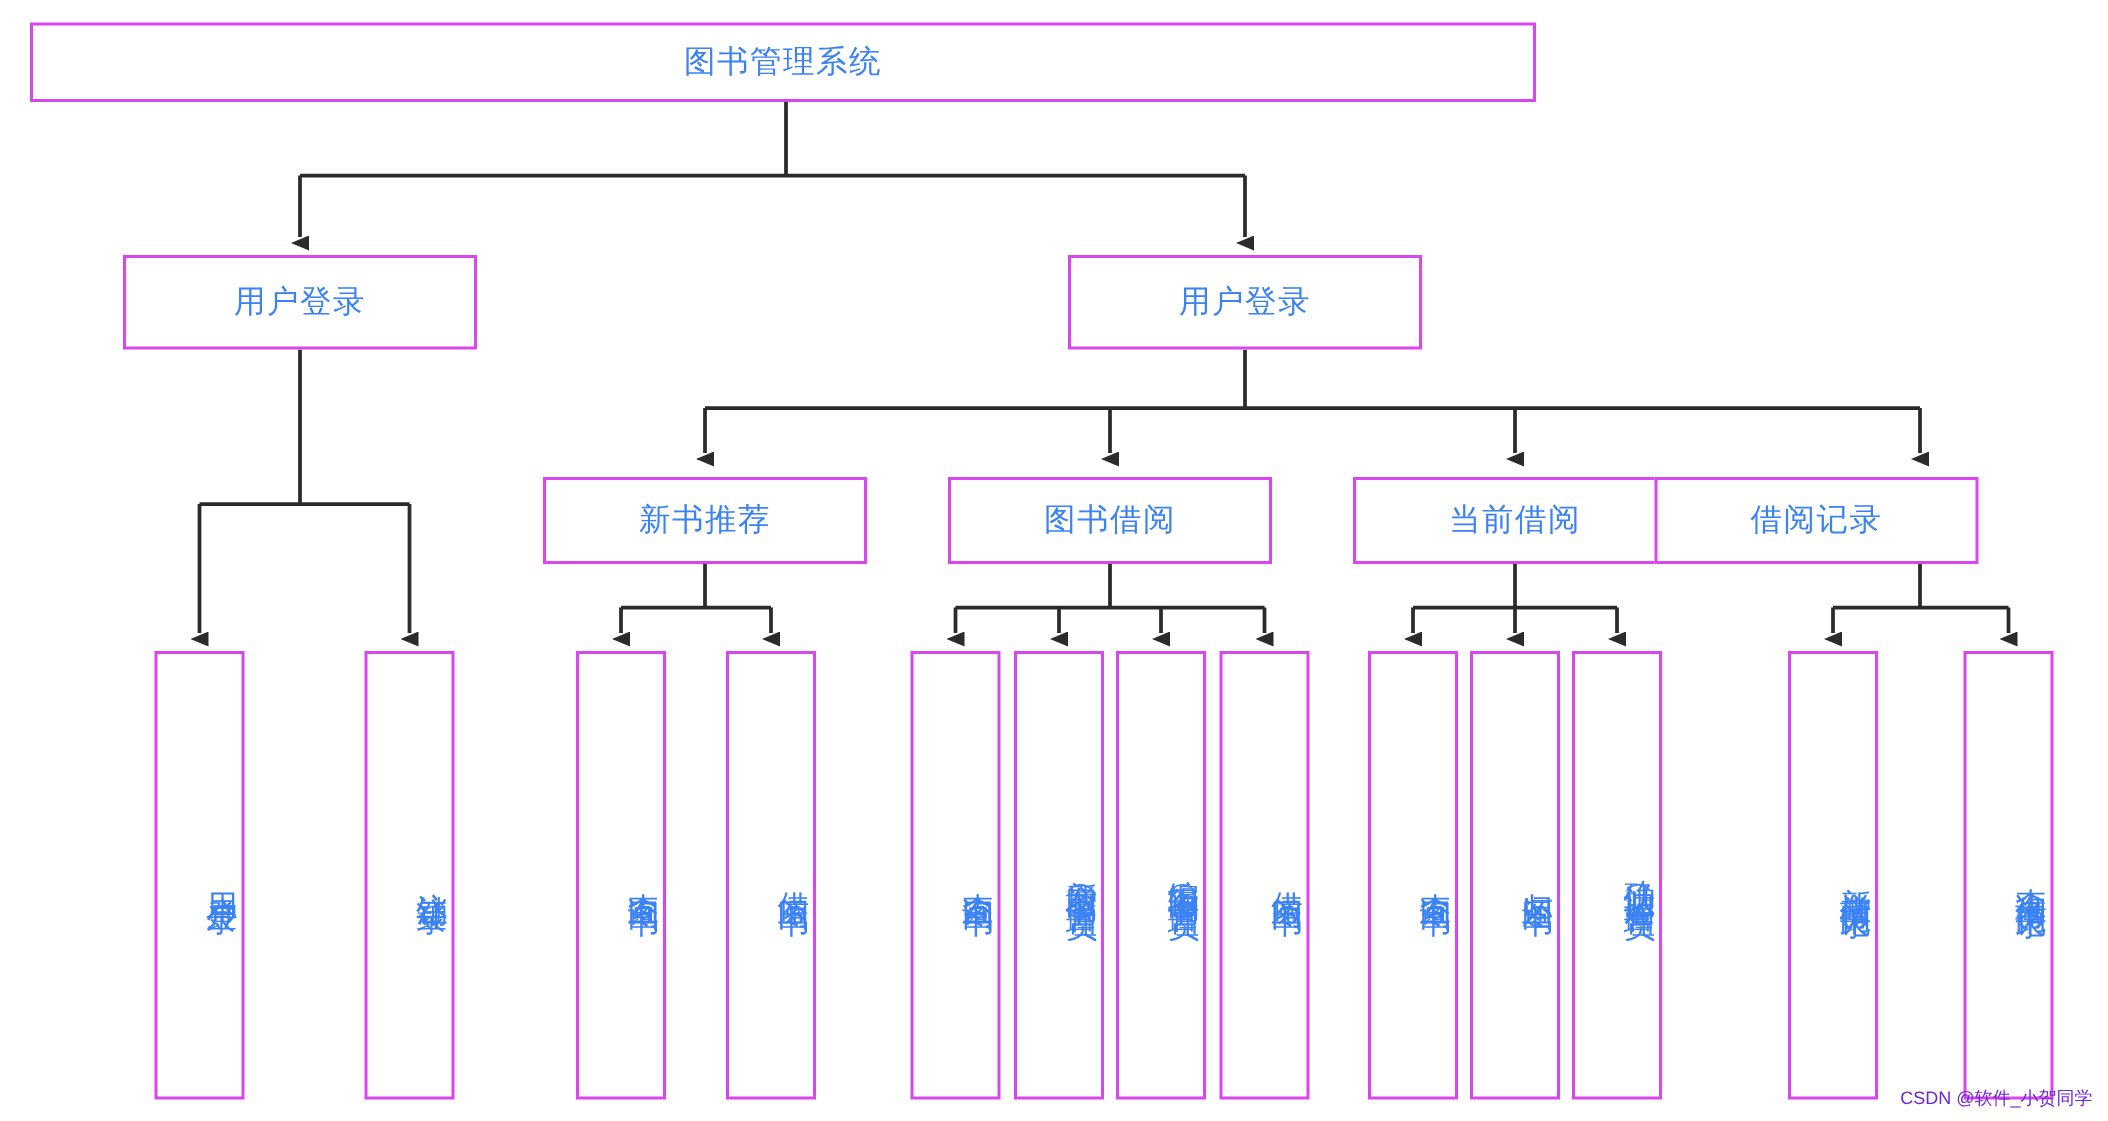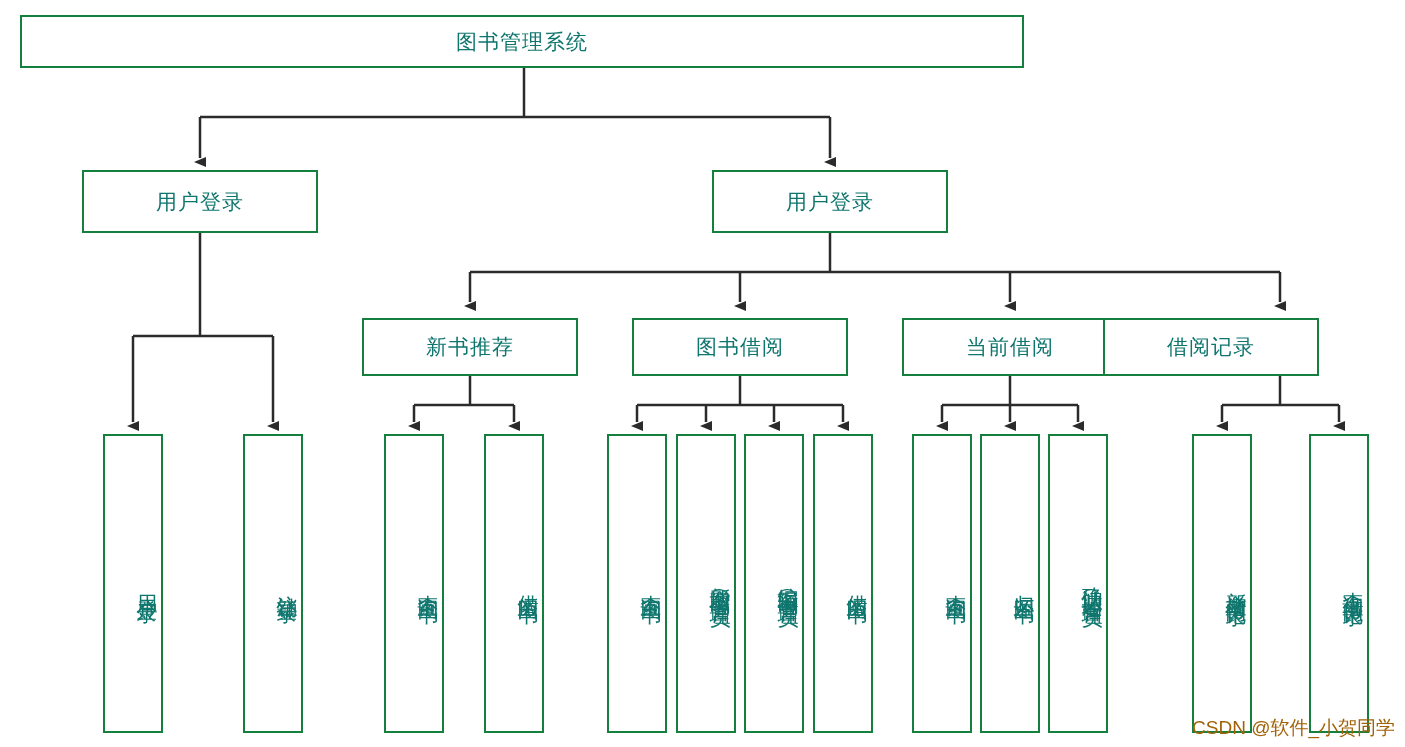--- a/index.html
+++ b/index.html
@@ -23,26 +23,26 @@
     position: absolute;
     left: 0;
     top: 0;
     width: 1405px;
     height: 747px;
     pointer-events: none;
   }
   .node {
     position: absolute;
     box-sizing: border-box;
-    border: 2px solid #15803d;
+    border: 2px solid #d946ef;
     background: #ffffff;
     display: flex;
     align-items: center;
     justify-content: center;
-    color: #0f766e;
+    color: #3b82f6;
     z-index: 2;
   }
   .node-h {
     font-size: 21px;
     letter-spacing: 1px;
     line-height: 1.2;
   }
   .node-v {
     writing-mode: vertical-rl;
     text-orientation: upright;
@@ -56,22 +56,22 @@
     white-space: nowrap;
   }
   .node-v > span {
     writing-mode: vertical-rl;
     text-orientation: upright;
   }
   .watermark {
     position: absolute;
     right: 10px;
     bottom: 6px;
-    font-size: 19px;
-    color: #a16207;
+    font-size: 12px;
+    color: #6d28d9;
     z-index: 5;
     white-space: nowrap;
   }
 </style>
 </head>
 <body>
 
 <div id="diagram">
 
   <svg class="connectors" viewBox="0 0 1405 747" xmlns="http://www.w3.org/2000/svg">

